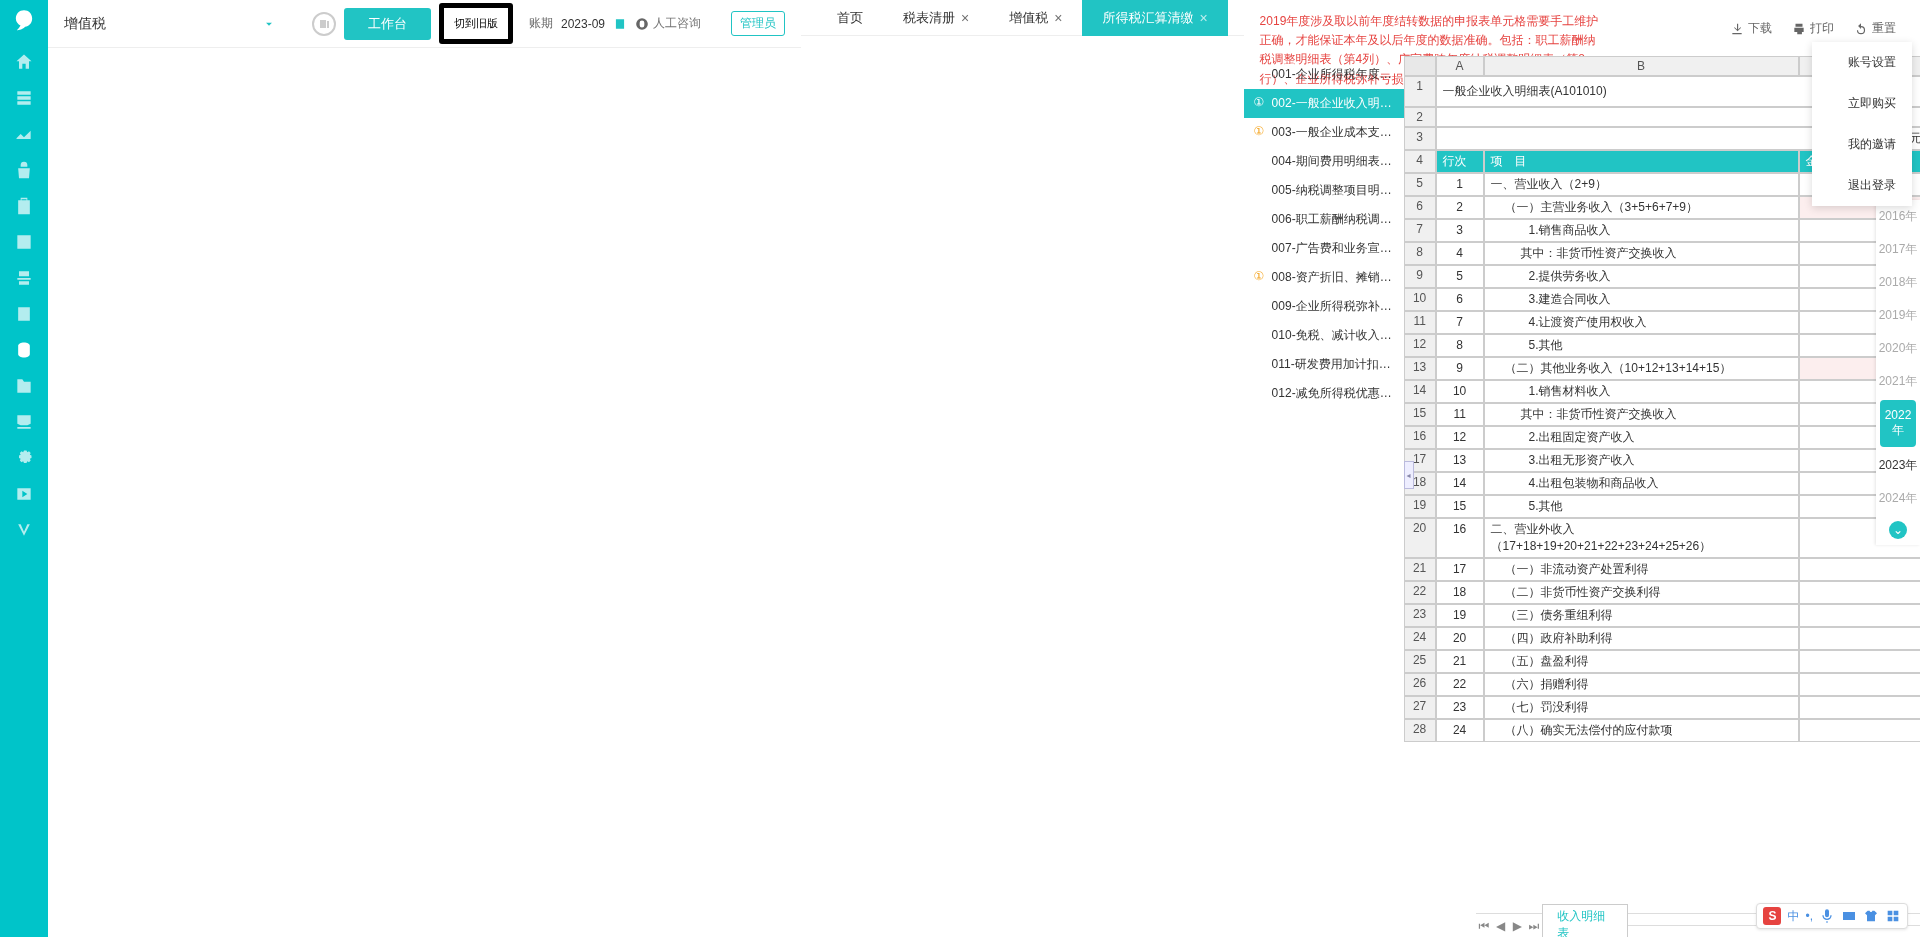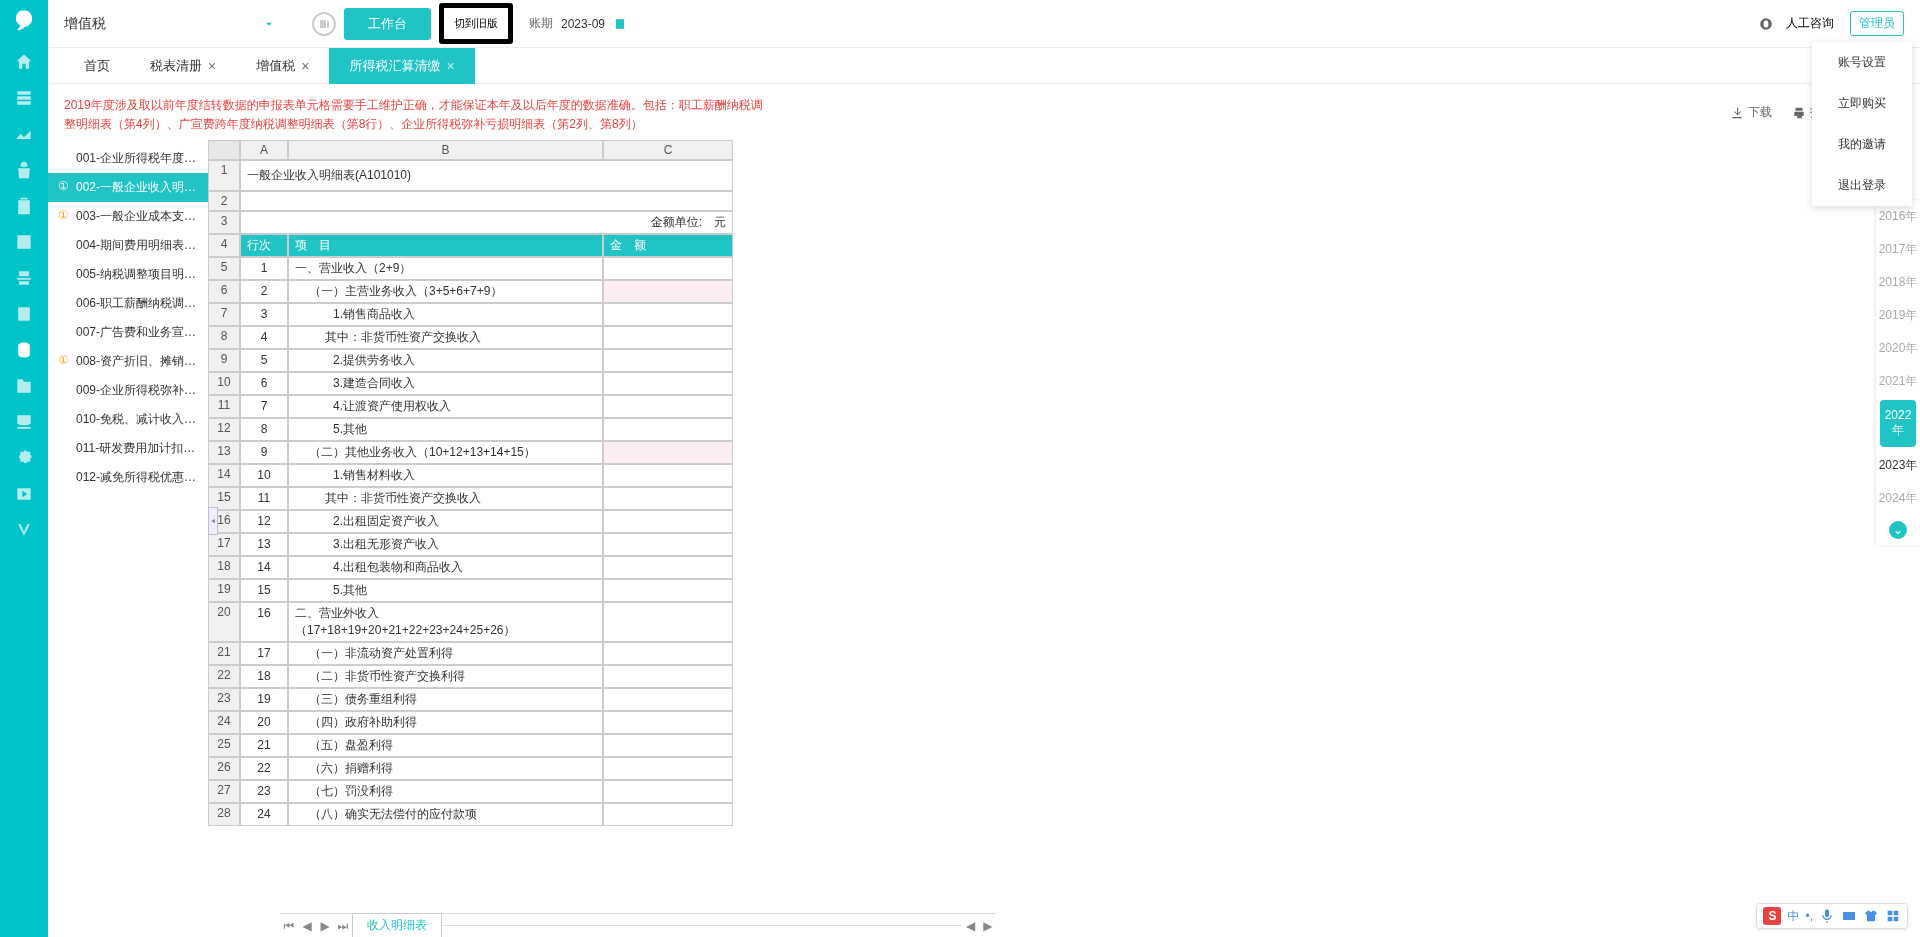--- a/index.html
+++ b/index.html
@@ -2,36 +2,36 @@
 <html><head>
   <meta charset="utf-8">
   <style>
     * { box-sizing: border-box; margin: 0; padding: 0; }
     body { font-family: -apple-system, "Microsoft YaHei", sans-serif; font-size: 12px; color: #333; background: #fff; overflow: hidden; }
     .app { display: flex; height: 100vh; }
     .sidebar { width: 48px; background: #00c4c9; display: flex; flex-direction: column; align-items: center; padding-top: 8px; gap: 16px; }
     .sidebar .logo { width: 28px; height: 28px; display: flex; align-items: center; justify-content: center; }
     .sidebar .nav-icon { width: 20px; height: 20px; fill: rgba(255,255,255,0.7); cursor: pointer; }
     .sidebar .nav-icon.active { fill: #fff; }
-    .main { flex: 1; display: flex; flex-direction: column; border-radius: 17px; }
+    .main { flex: 1; display: flex; flex-direction: row; border-radius: 17px; }
     .topbar { height: 48px; display: flex; align-items: center; padding: 0 16px; border-bottom: 1px solid #eee; gap: 8px; }
     .top-title { font-size: 14px; color: #333; margin-right: 140px; }
     .circle-btn { width: 24px; height: 24px; border-radius: 50%; border: 2px solid #ccc; display: flex; align-items: center; justify-content: center; color: #ccc; cursor: pointer; }
     .workbench-btn { background: #21c4c4; color: #fff; border: none; padding: 7px 24px; border-radius: 3px; cursor: pointer; font-size: 13px; }
     .old-ver-btn { border: 5px solid #000000; background: #fff; padding: 8px 10px; border-radius: 3px; cursor: pointer; font-size: 11px; }
     .period-label { color: #666; margin-left: 8px; }
     .period-val { color: #333; }
     .cal-icon { width: 14px; height: 14px; fill: #21c4c4; }
     .top-right { margin-left: auto; display: flex; align-items: center; gap: 16px; }
-    .support-link { display: flex; align-items: center; gap: 13px; color: #000000; cursor: pointer; }
-    .admin-btn { border: 1px solid #21c4c4; color: #21c4c4; padding: 3px 8px; border-radius: 3px; cursor: pointer; }
+    .support-link { display: flex; align-items: center; gap: 4px; color: #737373; cursor: pointer; }
+    .admin-btn { border: 1px solid #21c4c4; color: #21c4c4; padding: 3px 8px; border-radius: 3px; cursor: pointer; margin-left: 14px; }
     .chevron-down { width: 14px; height: 14px; fill: #21c4c4; margin-left: 8px; }
 
     .dropdown { position: absolute; top: 42px; right: 8px; width: 100px; background: #fff; box-shadow: 0 2px 8px rgba(0,0,0,0.15); z-index: 100; }
-    .dropdown-item { padding: 12px 16px; cursor: pointer; font-size: 12px; text-align: center; color: #333; }
+    .dropdown-item { padding: 12px 16px; cursor: pointer; font-size: 12px; text-align: right; color: #333; }
 
     .tabs { height: 36px; display: flex; align-items: center; padding: 0 16px; border-bottom: 1px solid #eee; gap: 0; }
     .tab { padding: 9px 20px; cursor: pointer; display: flex; align-items: center; gap: 6px; font-size: 13px; }
     .tab.active { background: #21c4c4; color: #fff; }
     .tab .close { color: inherit; opacity: 0.7; cursor: pointer; font-size: 14px; }
 
     .content { flex: 1; display: flex; position: relative; overflow: hidden; }
     .notice-bar { position: absolute; top: 12px; left: 16px; right: 320px; display: flex; }
     .notice-text { color: #e64340; font-size: 12px; line-height: 1.6; max-width: 700px; }
     .actions { position: absolute; top: 20px; right: 24px; display: flex; gap: 20px; }

